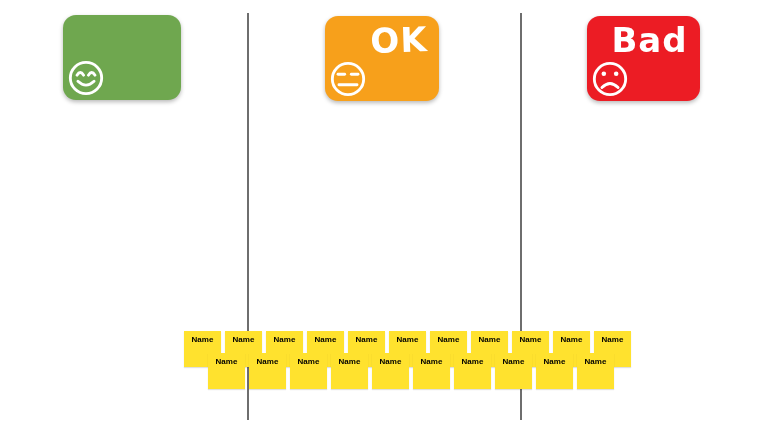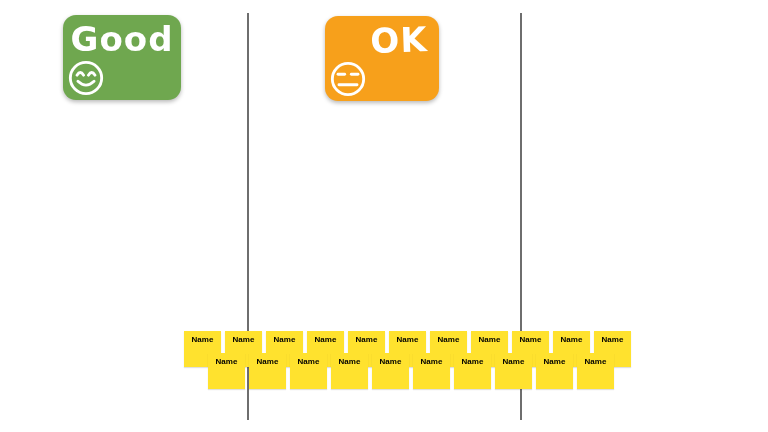--- a/index.html
+++ b/index.html
@@ -73,39 +73,47 @@
 </style>
 </head>
 <body>
 
 <div id="board">
 
   <div class="divider divider-left" style="background: rgb(110, 110, 110);"></div>
   <div class="divider divider-right" style="background: rgb(110, 110, 110);"></div>
 
   <div class="card card-good" style="background: rgb(111, 167, 79);">
-    <span class="card-title">Good</span>
     <svg class="face" viewBox="0 0 40 40">
       <circle cx="20" cy="20" r="16.5" fill="none" stroke="#ffffff" stroke-width="3"></circle>
       <path d="M10.5 17 Q14 11.5 17.5 17" fill="none" stroke="#ffffff" stroke-width="3" stroke-linecap="round"></path>
       <path d="M22.5 17 Q26 11.5 29.5 17" fill="none" stroke="#ffffff" stroke-width="3" stroke-linecap="round"></path>
       <path d="M11.5 23.5 Q20 31.5 28.5 23.5" fill="none" stroke="#ffffff" stroke-width="3" stroke-linecap="round"></path>
     </svg>
   </div>
 
   <div class="card card-ok" style="background: rgb(247, 160, 27);">
     <span class="card-title">OK</span>
     <svg class="face" viewBox="0 0 40 40">
       <circle cx="20" cy="20" r="16.5" fill="none" stroke="#ffffff" stroke-width="3"></circle>
       <line x1="9.5" y1="15" x2="16.5" y2="15" stroke="#ffffff" stroke-width="3" stroke-linecap="round"></line>
       <line x1="23.5" y1="15" x2="30.5" y2="15" stroke="#ffffff" stroke-width="3" stroke-linecap="round"></line>
       <line x1="10.5" y1="26" x2="29.5" y2="26" stroke="#ffffff" stroke-width="3" stroke-linecap="round"></line>
     </svg>
   </div>
 
+  <div class="card card-bad" style="background: rgb(236, 28, 36);">
+    <span class="card-title">Bad</span>
+    <svg class="face" viewBox="0 0 40 40">
+      <circle cx="20" cy="20" r="16.5" fill="none" stroke="#ffffff" stroke-width="3"></circle>
+      <circle cx="13.5" cy="14.5" r="2.4" fill="#ffffff"></circle>
+      <circle cx="26.5" cy="14.5" r="2.4" fill="#ffffff"></circle>
+      <path d="M11.5 29 Q20 20.5 28.5 29" fill="none" stroke="#ffffff" stroke-width="3" stroke-linecap="round"></path>
+    </svg>
+  </div>
 
   <div id="notes">
       <div class="note row1" style="left: 184px; top: 331px; background: rgb(255, 226, 46); color: rgb(0, 0, 0);">Name</div>
       <div class="note row1" style="left: 225px; top: 331px; background: rgb(255, 226, 46); color: rgb(0, 0, 0);">Name</div>
       <div class="note row1" style="left: 266px; top: 331px; background: rgb(255, 226, 46); color: rgb(0, 0, 0);">Name</div>
       <div class="note row1" style="left: 307px; top: 331px; background: rgb(255, 226, 46); color: rgb(0, 0, 0);">Name</div>
       <div class="note row1" style="left: 348px; top: 331px; background: rgb(255, 226, 46); color: rgb(0, 0, 0);">Name</div>
       <div class="note row1" style="left: 389px; top: 331px; background: rgb(255, 226, 46); color: rgb(0, 0, 0);">Name</div>
       <div class="note row1" style="left: 430px; top: 331px; background: rgb(255, 226, 46); color: rgb(0, 0, 0);">Name</div>
       <div class="note row1" style="left: 471px; top: 331px; background: rgb(255, 226, 46); color: rgb(0, 0, 0);">Name</div>

